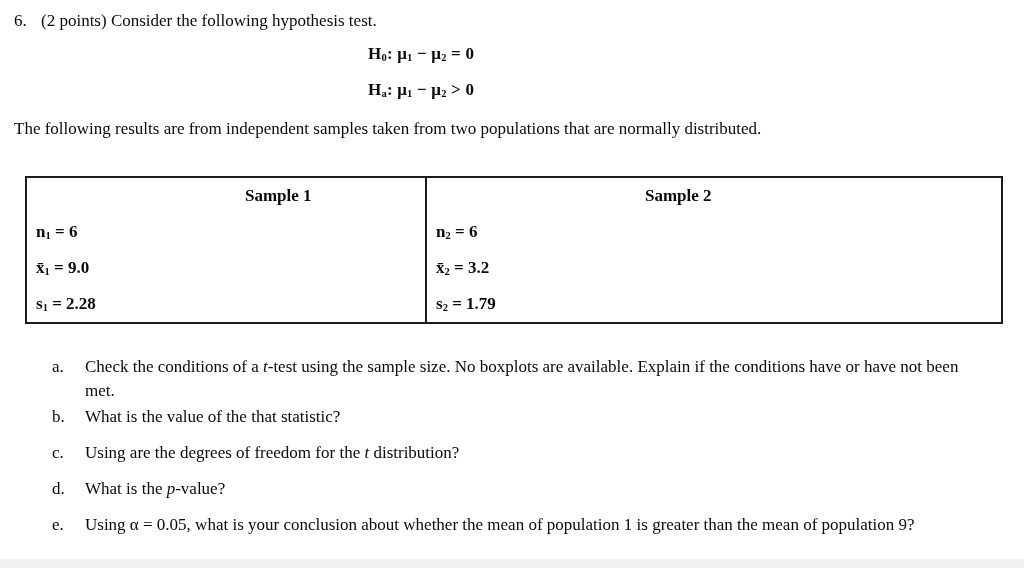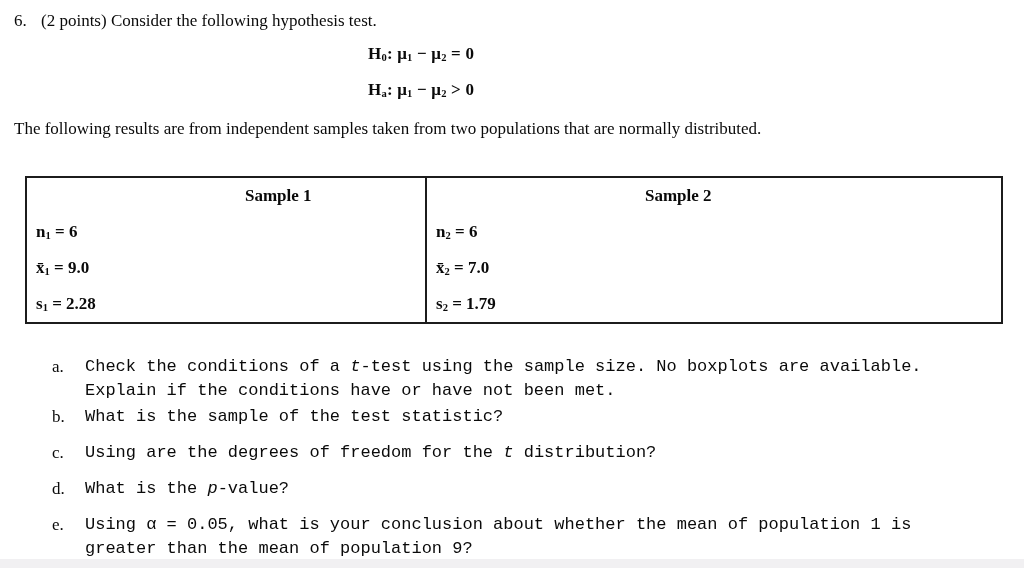--- a/index.html
+++ b/index.html
@@ -41,21 +41,21 @@
   .cell { padding-left: 218px; font-weight: bold; line-height: 22px; height: 22px; white-space: nowrap; }
   .cell.hdr { margin-top: 7px; }
   .cell.row { margin-top: 14px; padding-left: 9px; }
 
   
   .questions { margin-top: 31px; padding-left: 52px; }
   .q-item { display: flex; line-height: 24px; }
   .q-item + .q-item { margin-top: 12px; }
   .q-item.tight { margin-top: 2px; }
   .q-label { width: 33px; flex: 0 0 33px; }
-  .q-text { width: 902px; font-family: Liberation Mono, monospace; }
+  .q-text { width: 902px; }
 
   sub { font-size: 0.62em; line-height: 0; position: relative; top: 0.18em; vertical-align: baseline; }
   .it { font-style: italic; }
 
   
   .footer-strip {
     position: absolute;
     left: 0; bottom: 0;
     width: 1024px; height: 9px;
     background: #f1f0f2;
@@ -81,33 +81,33 @@
   <div class="sample-table">
     <div class="col col-1">
       <div class="cell hdr">Sample 1</div>
       <div class="cell row"><span>n</span><sub>1</sub><span> = 6</span></div>
       <div class="cell row"><span>x̄</span><sub>1</sub><span> = 9.0</span></div>
       <div class="cell row"><span>s</span><sub>1</sub><span> = 2.28</span></div>
     </div>
     <div class="col col-2">
       <div class="cell hdr">Sample 2</div>
       <div class="cell row"><span>n</span><sub>2</sub><span> = 6</span></div>
-      <div class="cell row"><span>x̄</span><sub>2</sub><span> = 7.0</span></div>
+      <div class="cell row"><span>x̄</span><sub>2</sub><span> = 3.2</span></div>
       <div class="cell row"><span>s</span><sub>2</sub><span> = 1.79</span></div>
     </div>
   </div>
 
   <div class="questions">
     <div class="q-item">
       <span class="q-label">a.</span>
       <span class="q-text"><span>Check the conditions of a </span><span class="it">t</span><span>-test using the sample size. No boxplots are available. Explain if the conditions have or have not been met.</span></span>
     </div>
     <div class="q-item tight">
       <span class="q-label">b.</span>
-      <span class="q-text"><span>What is the sample of the test statistic?</span></span>
+      <span class="q-text"><span>What is the value of the that statistic?</span></span>
     </div>
     <div class="q-item">
       <span class="q-label">c.</span>
       <span class="q-text"><span>Using are the degrees of freedom for the </span><span class="it">t</span><span> distribution?</span></span>
     </div>
     <div class="q-item">
       <span class="q-label">d.</span>
       <span class="q-text"><span>What is the </span><span class="it">p</span><span>-value?</span></span>
     </div>
     <div class="q-item">

